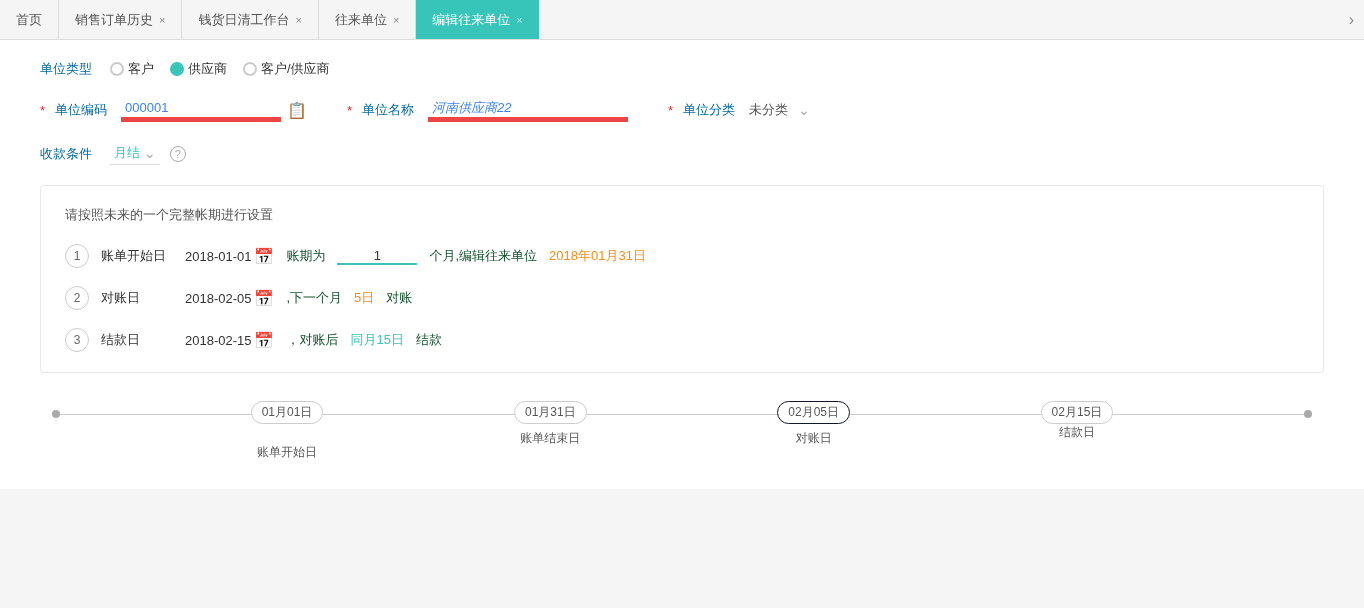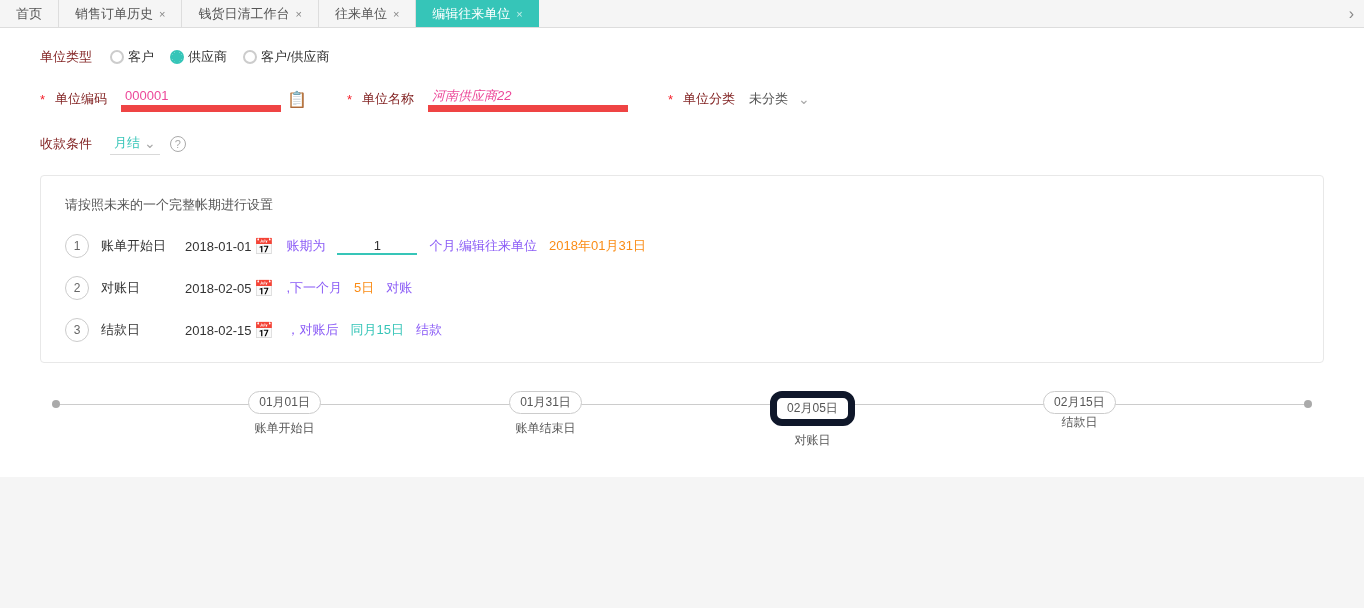--- a/index.html
+++ b/index.html
@@ -4,21 +4,21 @@
   <style>
     * { box-sizing: border-box; margin: 0; padding: 0; }
     body { font-family: -apple-system, "PingFang SC", "Microsoft YaHei", sans-serif; font-size: 13px; background: #f5f5f5; color: #333; }
 
     
     .tab-bar {
       display: flex;
       align-items: center;
       background: #f5f5f5;
       border-bottom: 1px solid #ddd;
-      height: 28px;
+      height: 40px;
       padding: 0;
     }
     .tab {
       display: flex;
       align-items: center;
       padding: 0 16px;
       height: 100%;
       cursor: pointer;
       font-size: 13px;
       color: #555;
@@ -41,38 +41,38 @@
       padding: 20px 40px;
     }
 
     
     .form-row {
       display: flex;
       align-items: center;
       margin-bottom: 20px;
       gap: 10px;
     }
-    .form-label { color: #7f1d1d; margin-right: 8px; white-space: nowrap; }
+    .form-label { color: #0369a1; margin-right: 8px; white-space: nowrap; }
     .required-star { color: #f5222d; margin-right: 4px; }
     .radio-group { display: flex; align-items: center; gap: 16px; }
     .radio-item { display: flex; align-items: center; gap: 4px; cursor: pointer; }
     .radio-circle {
       width: 14px; height: 14px; border-radius: 50%;
       border: 2px solid #ccc; display: inline-block;
     }
     .radio-circle.checked {
       border-color: #36c5b8;
       background: radial-gradient(circle, #36c5b8 5px, transparent 5px);
     }
 
     .input-group { display: flex; align-items: center; gap: 6px; }
     .form-input {
-      border: none; border-bottom: 7px solid #ef4444;
+      border: none; border-bottom: 5px solid #ef4444;
       outline: none; padding: 2px 4px; font-size: 13px;
-      color: #ec4899; background: transparent; width: 160px;
+      color: #3b82f6; background: transparent; width: 160px;
     }
     .form-input.wide { width: 200px; font-style: italic; }
 
     .calendar-icon { color: #36c5b8; font-size: 16px; cursor: pointer; }
     .dropdown-icon { color: #aaa; font-size: 14px; cursor: pointer; }
     .help-icon {
       width: 16px; height: 16px; border-radius: 50%; border: 1px solid #aaa;
       display: inline-flex; align-items: center; justify-content: center;
       font-size: 11px; color: #aaa; cursor: pointer;
     }
@@ -100,21 +100,21 @@
       font-size: 12px; color: #666;
     }
     .step-label { color: #333; white-space: nowrap; width: 80px; }
     .date-input-cell { display: flex; align-items: center; gap: 3px; }
     .date-text { font-size: 13px; color: #333; }
     .period-input {
       border: none; border-bottom: 2px solid #36c5b8;
       outline: none; width: 80px; font-size: 13px;
       text-align: center; color: #333; background: transparent;
     }
-    .inline-text { color: #8b5cf6; font-size: 13px; }
+    .inline-text { color: #14532d; font-size: 13px; }
     .highlight-orange { color: #fa8c16; }
     .highlight-teal { color: #36c5b8; }
 
     
     .preview-section { padding: 12px 0 8px 0; }
     .preview-text { font-size: 13px; color: #555; margin-bottom: 20px; }
   </style>
 </head>
 <body>
 
@@ -242,32 +242,32 @@
     <div style="position:relative; width:100%; padding: 0 12px;">
 
       <div style="position:absolute; top:13px; left:12px; right:12px; height:1px; background:#ccc;"></div>
 
       <div style="display:flex; justify-content:space-between; position:relative;">
 
         <div style="display:flex; flex-direction:column; align-items:center; gap:4px;">
           <div style="width:8px;height:8px;border-radius:50%;background:#aaa;margin-top:9px;"></div>
         </div>
 
-        <div style="display:flex; flex-direction:column; align-items:center; gap:6px;">
+        <div style="display:flex; flex-direction:column; align-items:center; gap:20px;">
           <div style="background:#fff;border:1px solid #ccc;border-radius:12px;padding:2px 10px;font-size:12px;color:#555;">01月01日</div>
           <span style="font-size:12px;color:#555;">账单开始日</span>
         </div>
 
         <div style="display:flex; flex-direction:column; align-items:center; gap:6px;">
           <div style="background:#fff;border:1px solid #ccc;border-radius:12px;padding:2px 10px;font-size:12px;color:#555;">01月31日</div>
           <span style="font-size:12px;color:#555;">账单结束日</span>
         </div>
 
         <div style="display:flex; flex-direction:column; align-items:center; gap:6px;">
-          <div style="background:#fff;border:7px solid #0f172a;border-radius:12px;padding:2px 10px;font-size:12px;color:#555;">02月05日</div>
+          <div style="background:#fff;border:1px solid #0f172a;border-radius:12px;padding:2px 10px;font-size:12px;color:#555;">02月05日</div>
           <span style="font-size:12px;color:#555;">对账日</span>
         </div>
 
         <div style="display:flex; flex-direction:column; align-items:center; ">
           <div style="background:#fff;border:1px solid #ccc;border-radius:12px;padding:2px 10px;font-size:12px;color:#555;">02月15日</div>
           <span style="font-size:12px;color:#555;">结款日</span>
         </div>
 
         <div style="display:flex; flex-direction:column; align-items:center; gap:4px;">
           <div style="width:8px;height:8px;border-radius:50%;background:#aaa;margin-top:9px;"></div>

